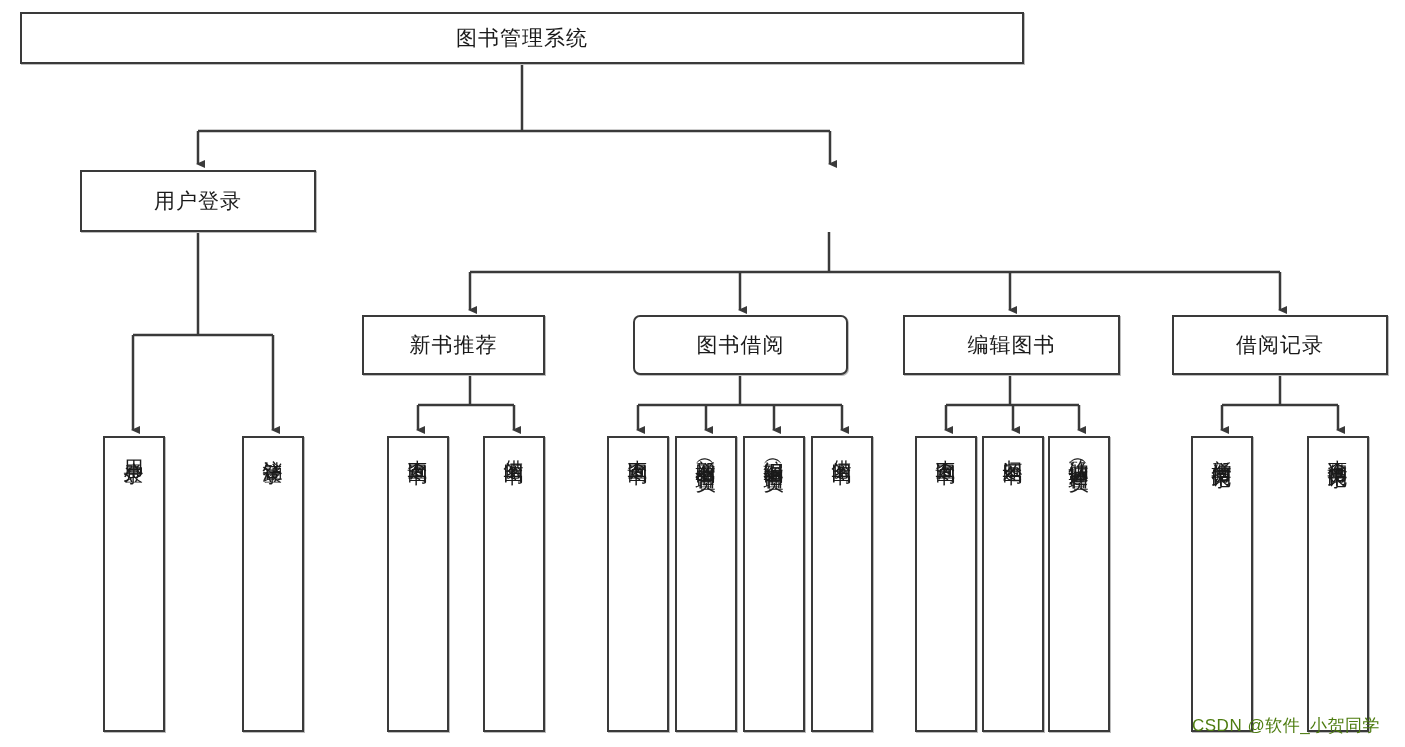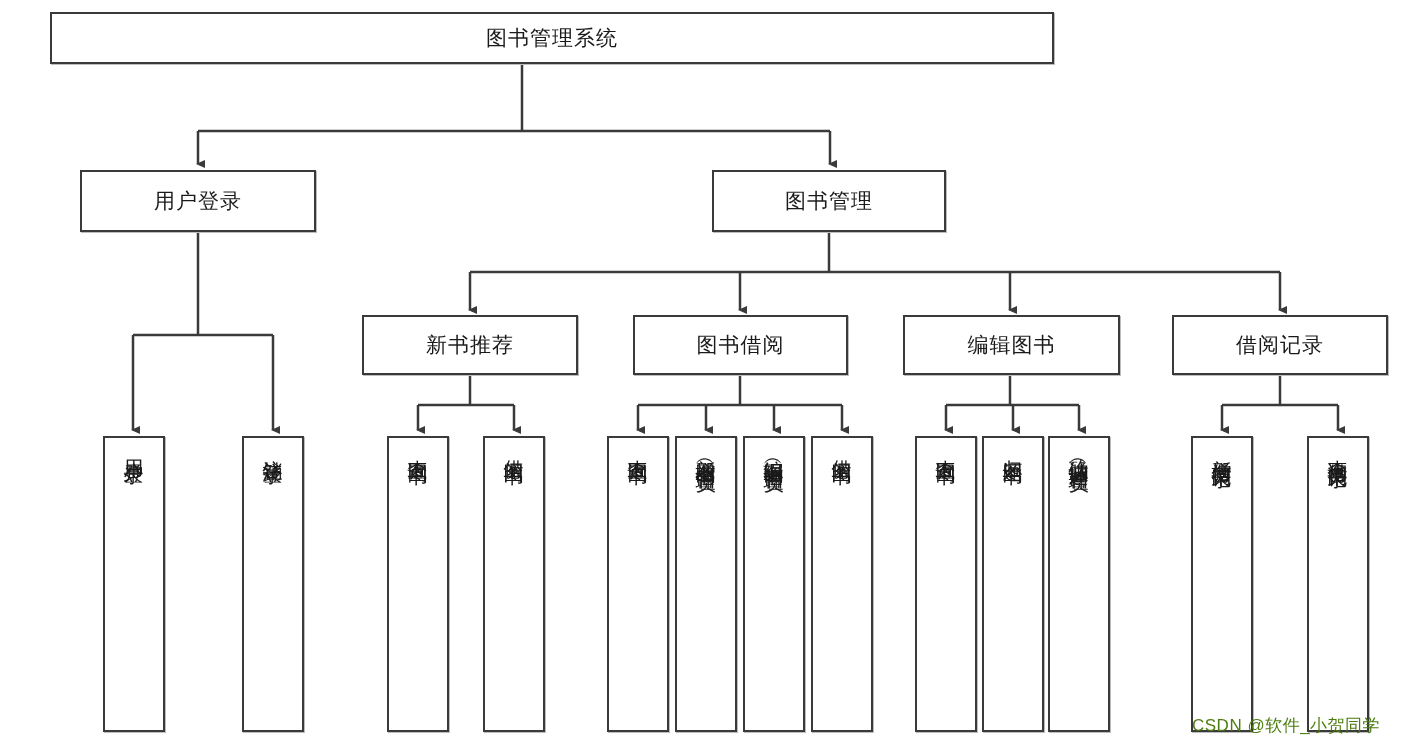--- a/index.html
+++ b/index.html
@@ -116,35 +116,32 @@
       <path d="M1013,405 L1013,430" marker-end="url(#arrowhead)"></path>
       <path d="M1079,405 L1079,430" marker-end="url(#arrowhead)"></path>
 
       <path d="M1280,375 L1280,405"></path>
       <path d="M1222,405 L1338,405"></path>
       <path d="M1222,405 L1222,430" marker-end="url(#arrowhead)"></path>
       <path d="M1338,405 L1338,430" marker-end="url(#arrowhead)"></path>
     </g>
   </svg>
 
-  <div class="node" style="left:20px; top:12px; width:1004px; height:52px;margin-left:30px;">
+  <div class="node" style="left:20px; top:12px; width:1004px; height:52px;">
     <span class="label">图书管理系统</span>
   </div>
 
   <div class="node" style="left:80px; top:170px; width:236px; height:62px;">
     <span class="label">用户登录</span>
   </div>
-  <div class="node" style="left:712px; top:170px; width:234px; height:62px;">
-    <span class="label">图书管理</span>
-  </div>
 
-  <div class="node" style="left:362px; top:315px; width:216px; height:60px;">
+  <div class="node" style="left:362px; top:315px; width:183px; height:60px;">
     <span class="label">新书推荐</span>
   </div>
-  <div class="node" style="left:633px; top:315px; width:215px; height:60px;">
+  <div class="node" style="left:633px; top:315px; width:215px; height:60px;border-radius:7px;">
     <span class="label">图书借阅</span>
   </div>
   <div class="node" style="left:903px; top:315px; width:217px; height:60px;">
     <span class="label">编辑图书</span>
   </div>
   <div class="node" style="left:1172px; top:315px; width:216px; height:60px;">
     <span class="label">借阅记录</span>
   </div>
 
   <div class="node leaf" style="left:103px; top:436px; width:62px; height:296px;">

